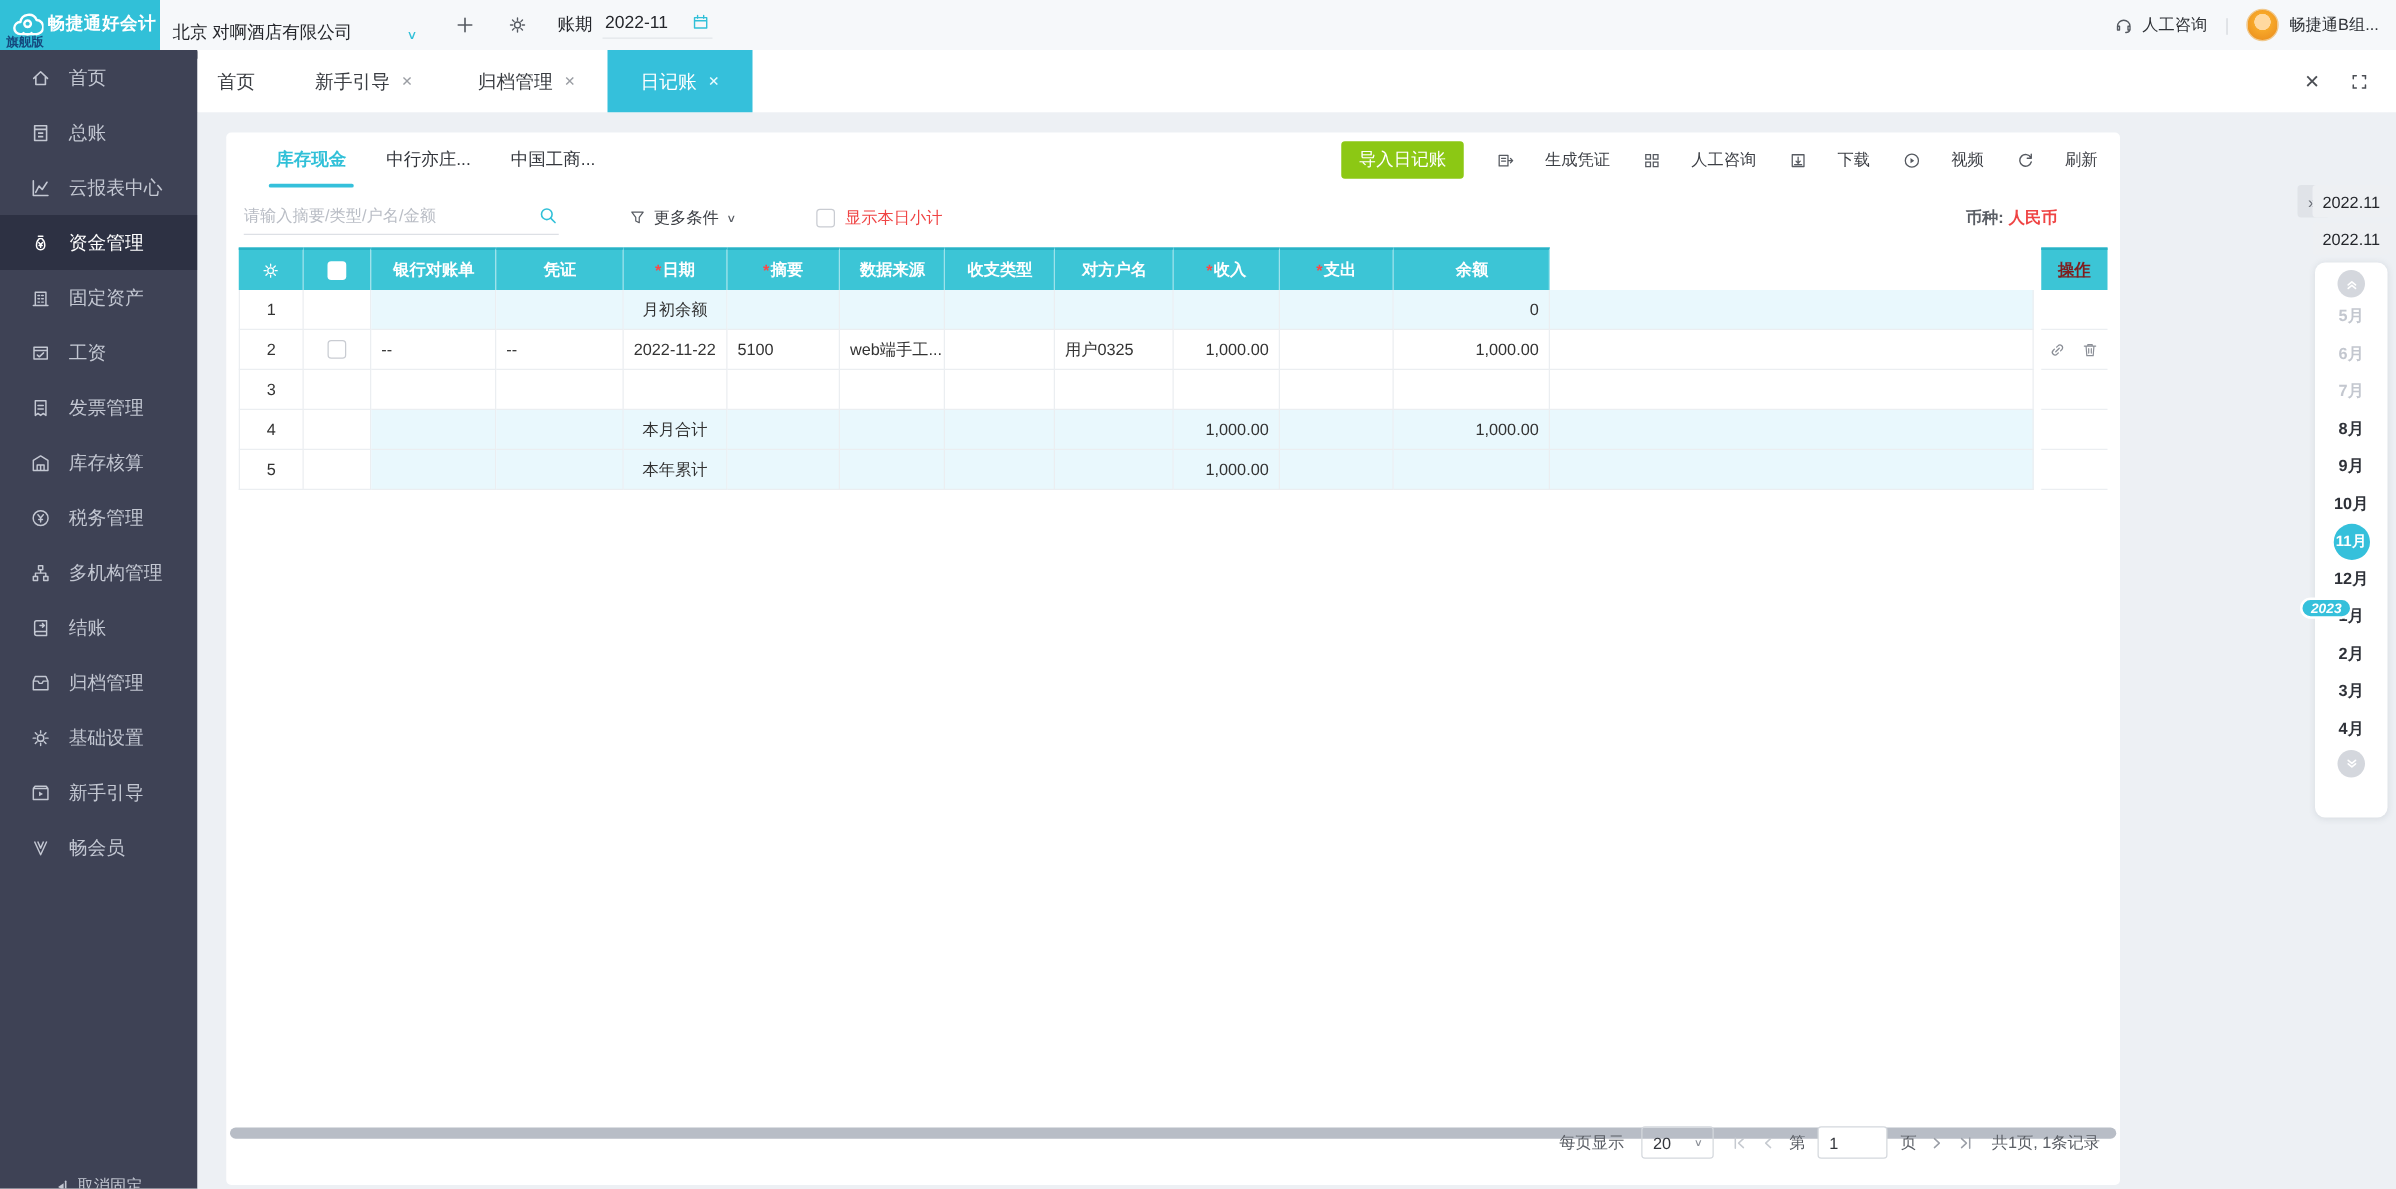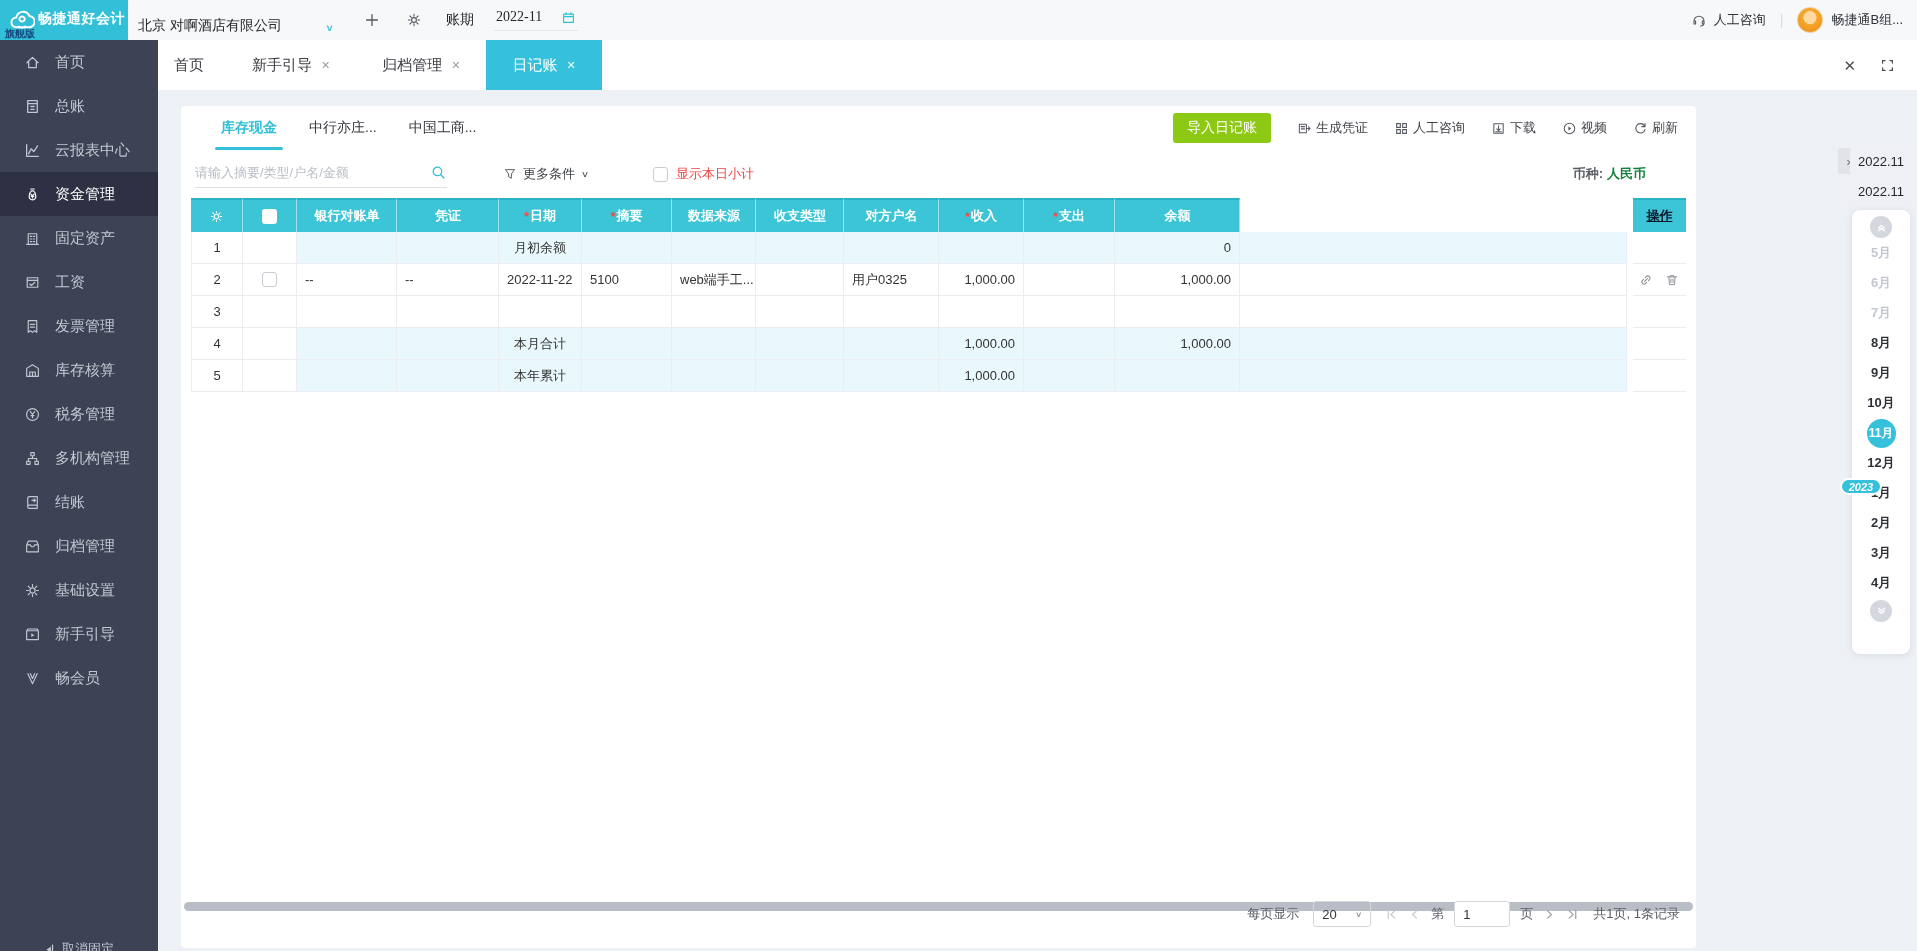--- a/index.html
+++ b/index.html
@@ -12,21 +12,21 @@
   .logo .cloud { position:absolute; left:9px; top:7px; width:26px; height:26px; color:#fff; }
   .logo .ltitle { position:absolute; left:38px; top:10px; font-size:14px; font-weight:bold; color:#fff; letter-spacing:.5px; white-space:nowrap; }
   .logo .ledition { position:absolute; left:5px; top:27px; font-size:10px; font-weight:bold; color:#15497e; }
   .tb-main { flex:1; display:flex; align-items:center; height:100%; padding-left:10px; }
   .sel { width:200px; display:flex; align-items:flex-end; justify-content:space-between; border-bottom:6px solid #0f172a; padding:0 4px 6px 0; margin-top:24px; cursor:pointer; }
   .sel .cname { font-size:14px; color:#24262b; white-space:nowrap; }
   .sel .chev { color:#31c0d8; font-size:12px; transform:scaleY(.8); }
   .tbicon { width:16px; height:16px; color:#555a61; margin-left:26px; cursor:pointer; }
   .period { display:flex; align-items:center; margin-left:24px; }
   .period .plabel { font-size:14px; color:#24262b; }
-  .datebox { display:flex; align-items:flex-end; gap:19px; border-bottom:1px solid #e2e5e9; padding:0 2px 5px 2px; margin-left:20px; cursor:pointer;font-family:Liberation Serif, serif; }
+  .datebox { display:flex; align-items:flex-end; gap:19px; border-bottom:1px solid #e2e5e9; padding:0 2px 5px 2px; margin-left:8px; cursor:pointer; }
   .datebox .dval { font-size:14px; color:#24262b; }
   .datebox .cal { width:15px; height:15px; color:#31c0d8; }
   .tb-right { margin-left:auto; display:flex; align-items:center; padding-right:14px; }
   .support { display:flex; align-items:center; gap:7px; font-size:13px; color:#2e3136; cursor:pointer; }
   .support .hs { width:16px; height:16px; color:#555a61; }
   .tb-div { color:#d9dce0; margin:0 14px; font-size:14px; }
   .avatar { width:26px; height:26px; border-radius:50%; background:radial-gradient(circle at 50% 40%, #ffd9a0 34%, #f7a829 36%, #e8891c 100%); border:1px solid #f0c98e; cursor:pointer; }
   .uname { font-size:13px; color:#2e3136; margin-left:8px; cursor:pointer; white-space:nowrap; }
 
   
@@ -52,56 +52,56 @@
   .content { position:absolute; left:158px; top:90px; width:1759px; height:861px; background:#edf0f4; }
   .card { position:absolute; left:23px; top:16px; width:1515px; height:842px; background:#ffffff; border-radius:4px; }
 
   
   .subrow { position:relative; height:44px; display:flex; align-items:center; padding-left:40px; }
   .subtab { position:relative; height:100%; display:flex; align-items:center; margin-right:32px; font-size:14px; color:#33363c; cursor:pointer; white-space:nowrap; }
   .subtab.active { color:#31c0d8; font-weight:bold; }
   .subtab.active::after { content:""; position:absolute; left:-6px; right:-6px; bottom:0; height:3px; background:#35c0db; border-radius:2px; }
   .toolbar { position:absolute; right:18px; top:0; height:44px; display:flex; align-items:center; gap:26px; }
   .btn-import { height:30px; padding:0 14px; background:#8cc814; color:#fff; font-size:14px; border:none; border-radius:3px; display:flex; align-items:center; cursor:pointer; }
-  .tbtn { display:flex; align-items:center; gap:4px; font-size:13px; color:#3c3f45; cursor:pointer; white-space:nowrap; }
+  .tbtn { display:flex; align-items:center; gap:24px; font-size:13px; color:#3c3f45; cursor:pointer; white-space:nowrap; }
   .tbtn .ic { width:15px; height:15px; color:#565a61; }
 
   
   .filterrow { position:relative; height:48px; display:flex; align-items:center; padding-left:14px; }
   .searchwrap { width:252px; display:flex; align-items:center; justify-content:space-between; border-bottom:1px solid #dde0e5; padding-bottom:6px; margin-top:4px; }
   .searchwrap input { border:none; outline:none; font-size:13px; color:#333; width:210px; background:transparent; font-family:"Liberation Sans",sans-serif; }
   .searchwrap input::placeholder { color:#b9bdc5; }
   .searchwrap .ic { width:17px; height:17px; color:#31c0d8; cursor:pointer; }
   .morecond { display:flex; align-items:center; gap:6px; margin-left:56px; font-size:13px; color:#3c3f45; cursor:pointer; }
   .morecond .ic { width:14px; height:14px; color:#565a61; }
   .morecond .chev { color:#565a61; font-size:11px; transform:scaleY(.8); }
   .subtotal { display:flex; align-items:center; gap:8px; margin-left:64px; font-size:13px; color:#ef4444; cursor:pointer; }
   .cb { width:15px; height:15px; border:1px solid #c9ccd2; border-radius:3px; background:#fff; display:inline-block; }
   .currency { position:absolute; right:50px; top:0; height:48px; display:flex; align-items:center; gap:4px; font-size:13px;font-weight:bold; }
   .currency .clabel { color:#5a5e65; }
-  .currency .cval { color:#15803d; cursor:pointer; }
+  .currency .cval { color:#ef4444; cursor:pointer; }
 
   
   .tablewrap { display:flex; padding:0 10px; }
   .t-main { width:1569px; }
   .t-op { width:58px; margin-left:6px; }
   .trow { display:grid; grid-template-columns:52px 54px 100px 102px 83px 90px 84px 88px 95px 85px 91px 125px 1fr; }
   .tc { height:32px; display:flex; align-items:center; padding:0 8px; font-size:13px; color:#333; border-right:1px solid #ebeef1; border-bottom:1px solid #ebeef1; overflow:hidden; white-space:nowrap; }
   .tc:first-child { border-left:1px solid #ebeef1; }
   .thead .tc { height:34px; background:#3cc5d6; border-right:1px solid rgba(255,255,255,.5); border-bottom:none; border-top:2px solid #29b2c6; color:#fff; font-weight:bold; justify-content:center; padding:0 4px; }
   .thead .tc:first-child { border-left:none; }
   .req { color:#ff4545; margin-right:1px; font-weight:bold; }
   .cc { justify-content:center; }
   .rr { justify-content:flex-end; }
   .blue { background:#e9f8fd; }
   .gearh { width:15px; height:15px; color:#fff; cursor:pointer; }
   .cbh { background:#fff; border:none; width:15px; height:15px; border-radius:3px; cursor:pointer; }
   .opc { height:32px; display:flex; align-items:center; justify-content:center; gap:12px; border-bottom:1px solid #ebeef1; }
   .opc .ic { width:14px; height:14px; color:#8a8e96; cursor:pointer; }
-  .ophead { height:34px; background:#3cc5d6; border-top:2px solid #29b2c6; color:#0f172a; font-weight:bold; font-size:13px; display:flex; align-items:center; justify-content:center;text-decoration:underline; }
+  .ophead { height:34px; background:#3cc5d6; border-top:2px solid #29b2c6; color:#7f1d1d; font-weight:bold; font-size:13px; display:flex; align-items:center; justify-content:center;text-decoration:underline; }
 
   
   .hscroll { position:absolute; left:3px; right:3px; bottom:37px; height:9px; background:#b8bdc6; border-radius:5px; cursor:pointer; }
   .pager { position:absolute; left:0; right:0; bottom:16px; height:36px; display:flex; align-items:center; justify-content:flex-end; gap:14px; padding-right:16px; font-size:13px; color:#5a5e65; }
   .selbox { width:58px; height:26px; border:1px solid #d4d8dd; border-radius:3px; display:flex; align-items:center; justify-content:space-between; padding:0 8px; color:#33363c; cursor:pointer; }
   .selbox .chev { font-size:10px; color:#8a8e96; transform:scaleY(.8); }
   .pgic { width:13px; height:13px; color:#c6cad0; cursor:pointer; }
   .pgic.on { color:#9b9fa7; }
   .pageinput { width:56px; height:26px; border:1px solid #d4d8dd; border-radius:3px; text-align:left; padding:0 8px; font-size:13px; color:#33363c; outline:none; font-family:"Liberation Sans",sans-serif; }
   .pgroup { display:flex; align-items:center; gap:10px; }

